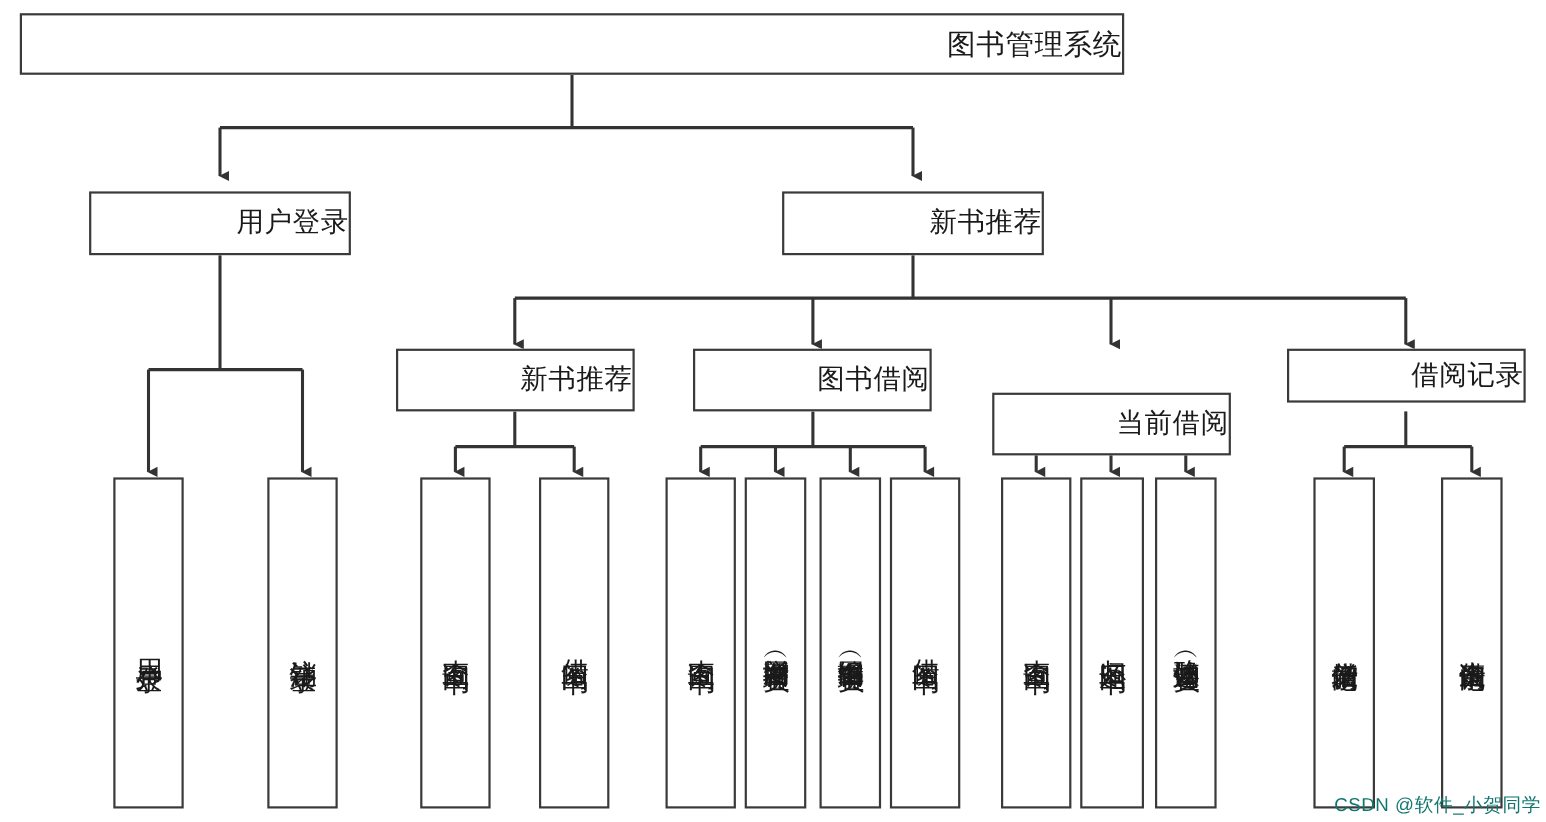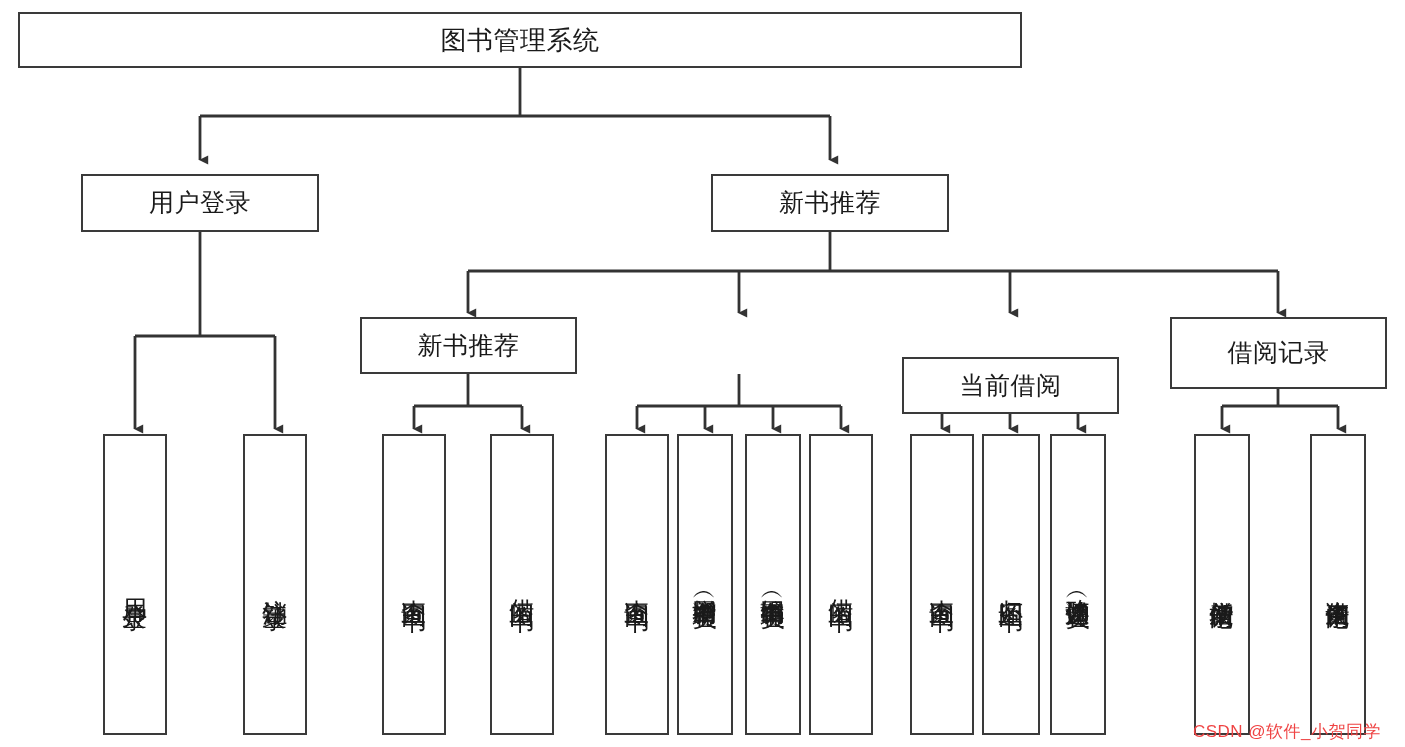--- a/index.html
+++ b/index.html
@@ -26,21 +26,21 @@
     height: 747px;
     pointer-events: none;
   }
   .node {
     position: absolute;
     box-sizing: border-box;
     background: #ffffff;
     border: 2.6px solid #3a3a3a;
     display: flex;
     align-items: center;
-    justify-content: center;
+    justify-content: flex-end;
     color: #1a1a1a;
     z-index: 2;
   }
   .node-label {
     display: block;
     text-align: center;
     line-height: 1.18;
     letter-spacing: 0.5px;
     white-space: nowrap;
   }
@@ -65,24 +65,24 @@
     letter-spacing: 3px;
     white-space: nowrap;
     max-height: 290px;
   }
   .node.vert.narrow .node-label {
     font-size: 24px;
     letter-spacing: 1px;
   }
   #watermark {
     position: absolute;
-    right: 24px;
+    right: 4px;
     bottom: 4px;
     font-size: 17px;
-    color: #ef4444;
+    color: #0f766e;
     letter-spacing: 0.5px;
     z-index: 5;
     white-space: nowrap;
   }
 </style>
 </head>
 <body>
 
 <div id="diagram-canvas">
 
@@ -145,24 +145,27 @@
   <div class="node horiz" style="left:81px; top:174px; width:238px; height:58px;">
     <span class="node-label">用户登录</span>
   </div>
   <div class="node horiz" style="left:711px; top:174px; width:238px; height:58px;">
     <span class="node-label">新书推荐</span>
   </div>
 
   <div class="node horiz" style="left:360px; top:317px; width:217px; height:57px;">
     <span class="node-label">新书推荐</span>
   </div>
+  <div class="node horiz" style="left:630px; top:317px; width:217px; height:57px;">
+    <span class="node-label">图书借阅</span>
+  </div>
   <div class="node horiz" style="left:902px; top:317px; width:217px; height:57px;margin-top:40px;">
     <span class="node-label">当前借阅</span>
   </div>
-  <div class="node horiz" style="left:1170px; top:317px; width:217px; height:72px;">
+  <div class="node horiz" style="left:1170px; top:317px; width:217px; height:49px;">
     <span class="node-label">借阅记录</span>
   </div>
 
   <div class="node vert" style="left:103px; top:434px; width:64px; height:301px;">
     <span class="node-label">用户登录</span>
   </div>
   <div class="node vert" style="left:243px; top:434px; width:64px; height:301px;">
     <span class="node-label">注销登录</span>
   </div>
 

